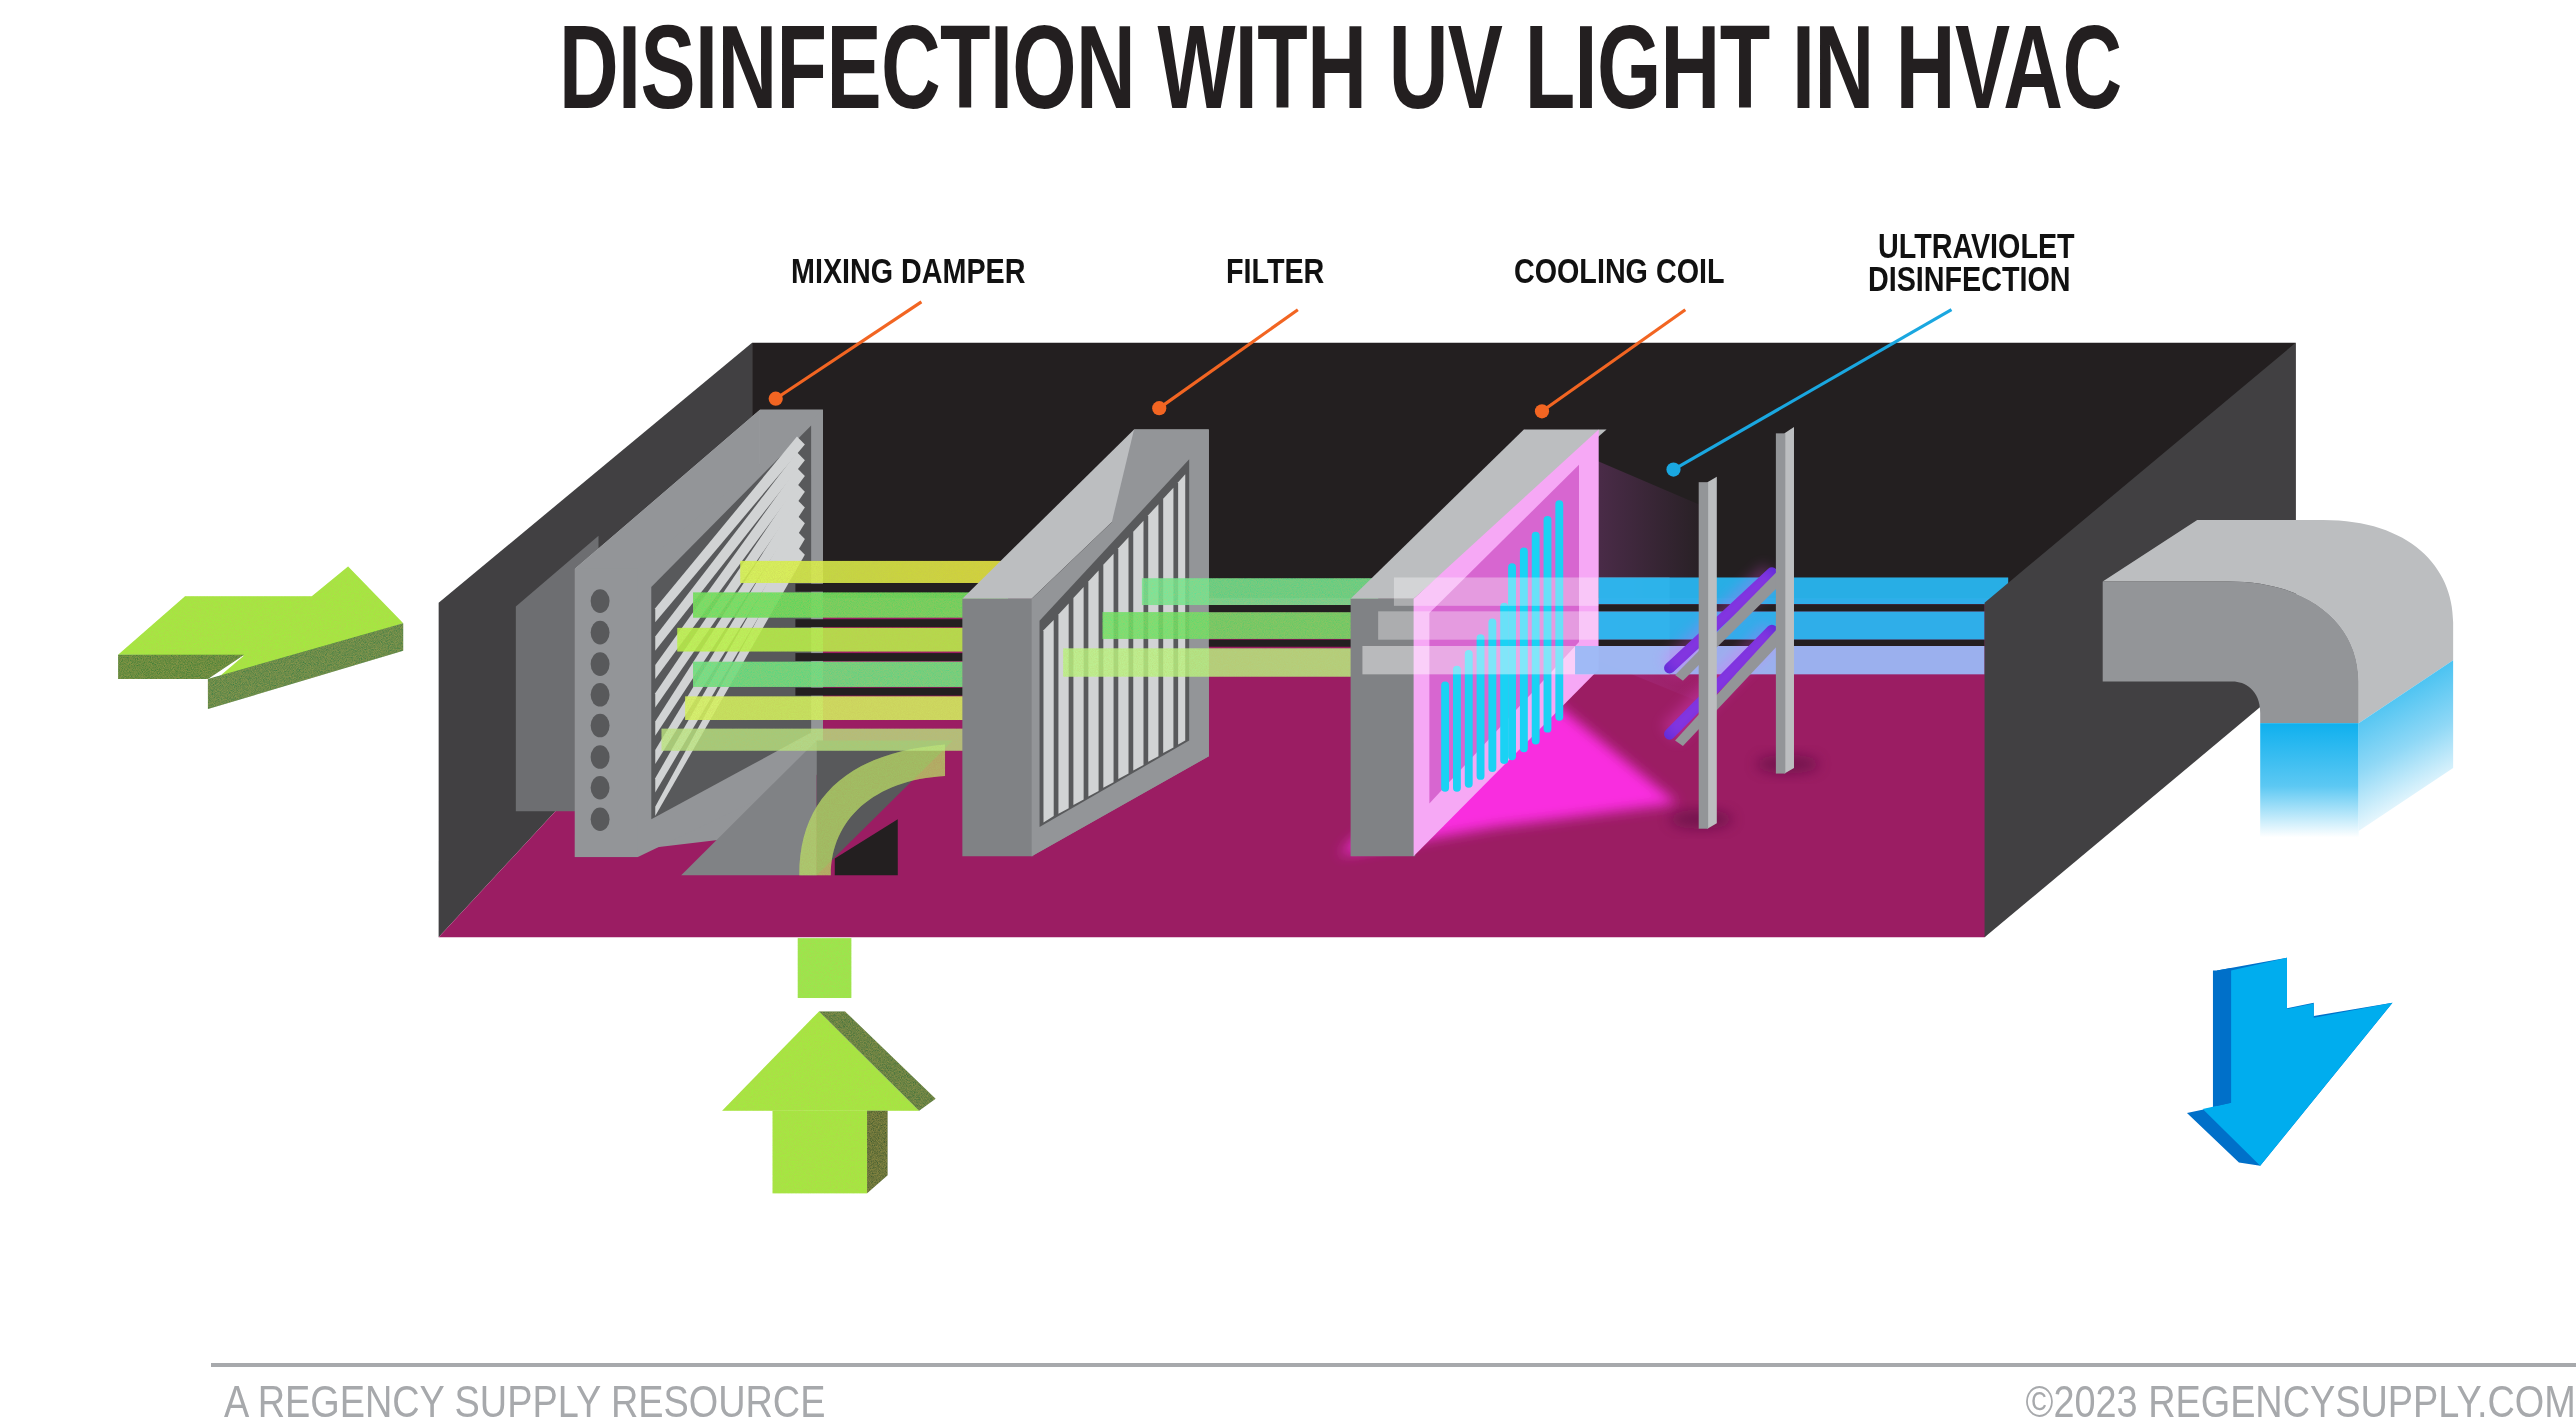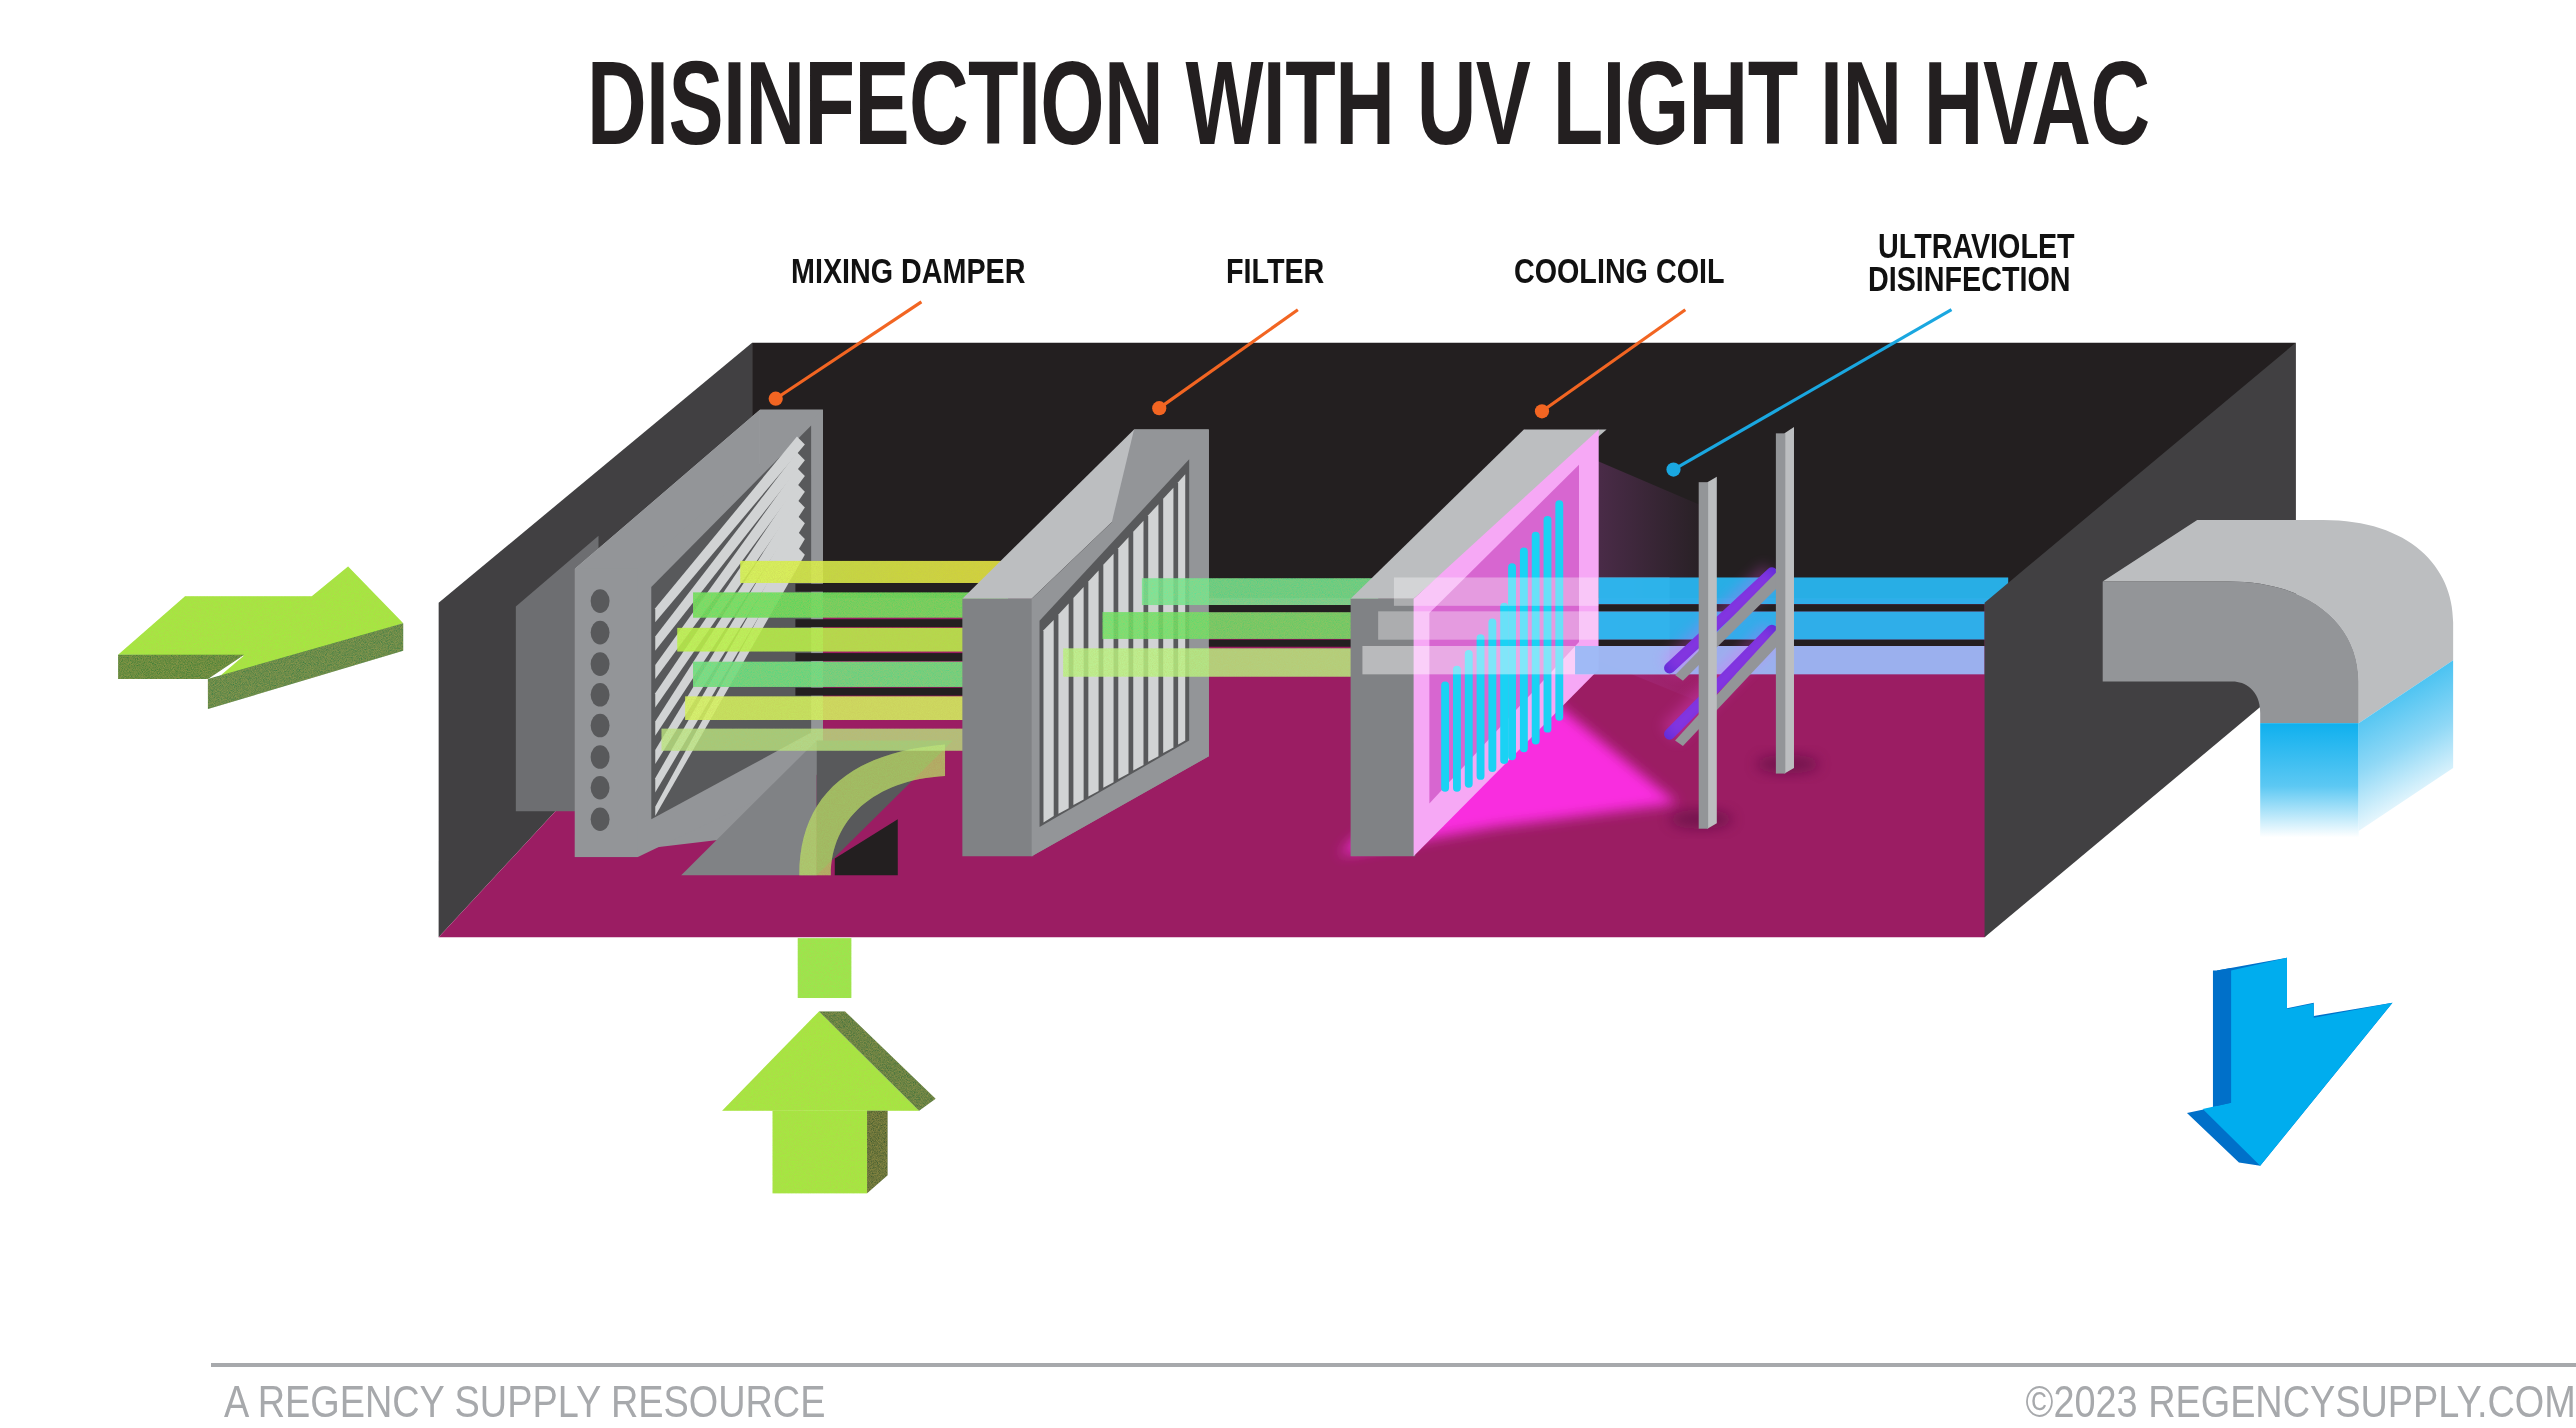--- a/index.html
+++ b/index.html
@@ -1,18 +1,18 @@
 <!DOCTYPE html>
 <html style="font-size:12.6px"><head>
 <meta charset="utf-8">
 <style>
   html, body { margin:0; padding:0; background:#ffffff; }
   body { width:2576px; height:1429px; position:relative; overflow:hidden;
          font-family:"Liberation Sans", sans-serif; }
-  .title-wrap { position:absolute; left:587px; top:0; width:1709px; height:134px; overflow:visible;margin-top:36px; }
+  .title-wrap { position:absolute; left:559px; top:0; width:1709px; height:134px; overflow:visible; }
   .title-text { position:absolute; left:0; top:7.9px; white-space:nowrap;
                 font-family:"Liberation Sans", sans-serif; font-weight:700; font-size:118px; line-height:118px;
                 color:#231f20; transform-origin:left top; transform:scaleX(0.70); letter-spacing:-0.8px; }
   .label { position:absolute; white-space:nowrap; font-family:"Liberation Sans", sans-serif; font-weight:700;
            color:#111111; font-size:35px; line-height:36px; transform-origin:left top; transform:scaleX(0.82); }
   svg.scene { position:absolute; left:0; top:0; }
   .footer-line { position:absolute; left:211px; top:1363px; width:2365px; height:3.9px; background:#a7a9ac; }
   .footer-left { position:absolute; left:224px; top:1377px; font-size:44px; color:#a7a9ac; white-space:nowrap;
                  font-family:"Liberation Sans", sans-serif; transform-origin:left top; transform:scaleX(0.86); }
   .footer-right { position:absolute; right:0; top:1377px; font-size:44px; color:#a7a9ac; white-space:nowrap;

